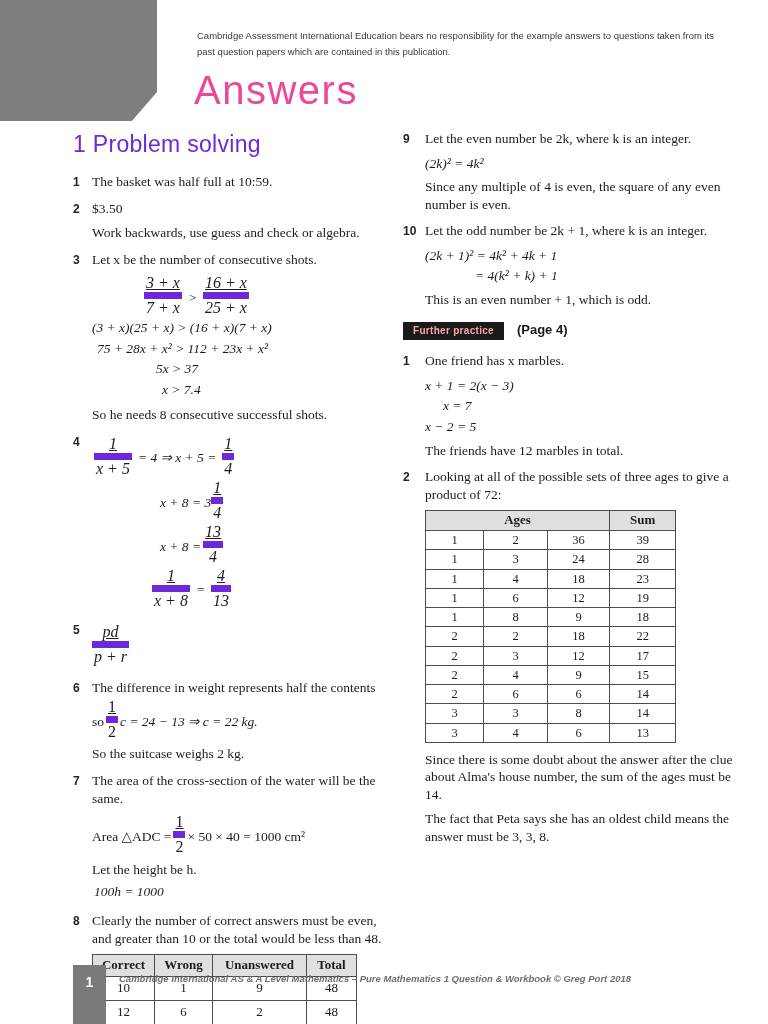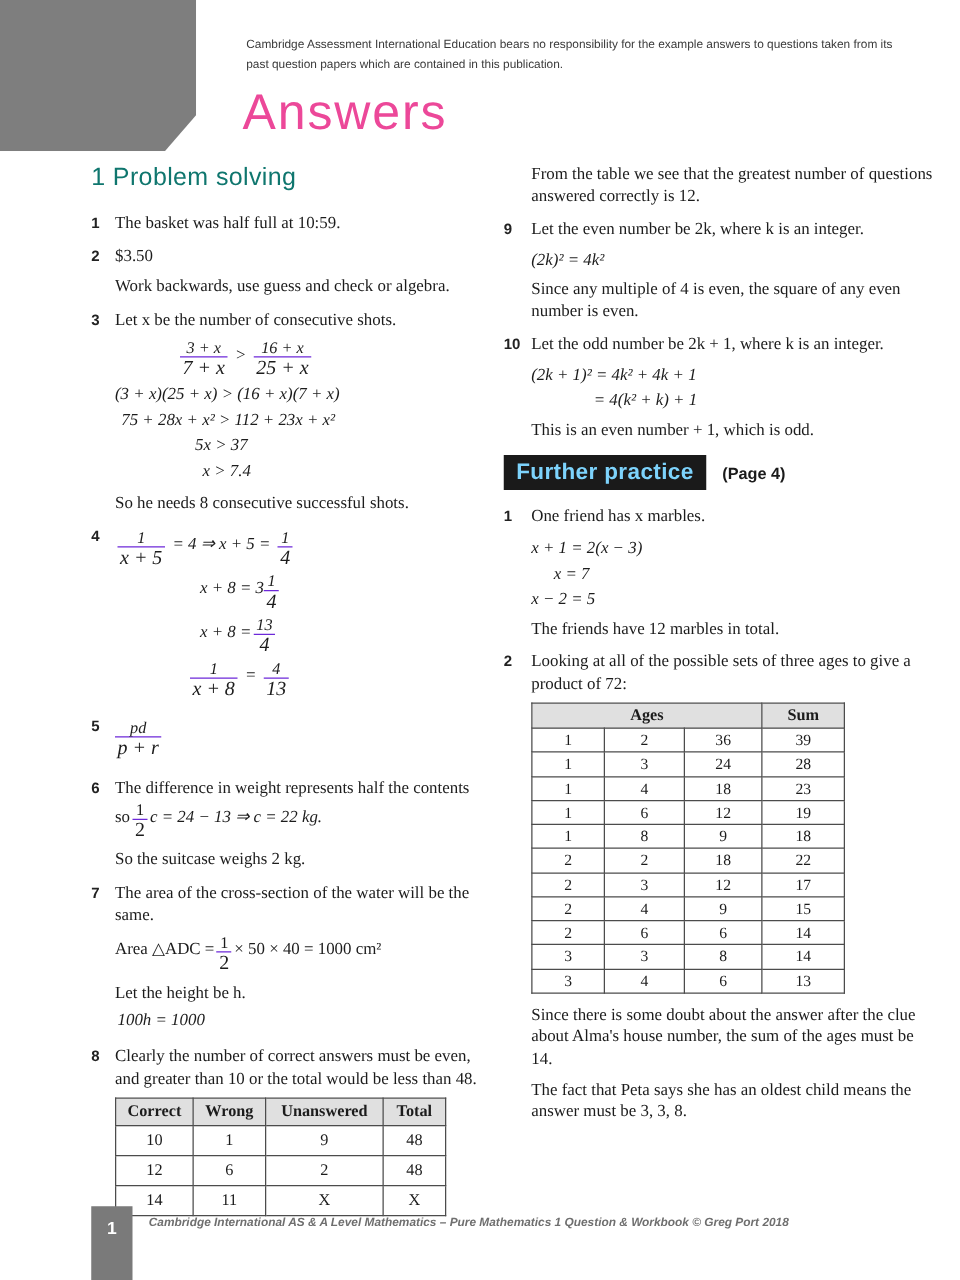--- a/index.html
+++ b/index.html
@@ -11,51 +11,51 @@
           clip-path:polygon(0 0,100% 0,100% 76%,84% 100%,0 100%);}
   .disclaimer{position:absolute;left:197px;top:28px;width:530px;
               font-family:"Liberation Sans",sans-serif;font-size:9.5px;line-height:1.65;color:#3a3a3a;}
   .big-title{position:absolute;left:194px;top:70px;margin:0;font-family:"Liberation Sans",sans-serif;
              font-size:40px;font-weight:300;color:#ec4899;letter-spacing:1.5px;line-height:1;}
 
   
   .col{position:absolute;}
   .col-left{left:73px;top:131px;width:322px;}
   .col-right{left:403px;top:130px;width:344px;}
-  .section-heading{margin:0 0 15px 0;font-family:"Liberation Sans",sans-serif;font-size:20px;
-                   font-weight:400;color:#0f766e;letter-spacing:.3px;}
+  .section-heading{margin:0 0 15px 0;font-family:"Liberation Sans",sans-serif;font-size:23px;
+                   font-weight:400;color:#6d28d9;letter-spacing:.3px;}
 
   .item{display:flex;margin-bottom:9px;}
   .qnum{flex:0 0 19px;font-family:"Liberation Sans",sans-serif;font-weight:bold;font-size:12px;
         color:#222;padding-top:2px;}
   .col-right .qnum{flex:0 0 22px;}
   .content{flex:1;font-size:13.5px;line-height:1.3;}
   .content p{margin:0 0 7px 0;}
   .content p:last-child{margin-bottom:0;}
 
   .math{font-style:italic;margin:3px 0;}
   .math .op{margin:0 4px;}
 
   
   .frac{display:inline-block;vertical-align:-0.85em;text-align:center;line-height:1;margin:0 2px;}
-  .frac .fn{display:block;border-bottom:1px solid #6d28d9;padding:0 2px 1px;font-size:13px;}
+  .frac .fn{display:block;border-bottom:7px solid #6d28d9;padding:0 2px 1px;font-size:16px;text-decoration:underline;}
   .frac .fd{display:block;padding:1px 2px 0;font-size:16px;}
 
   
   table{border-collapse:collapse;text-align:center;margin-top:5px;table-layout:fixed;}
   th,td{border:1px solid #4c4c4c;font-size:13px;}
   th{background:#e0e0e0;font-weight:bold;padding:2px 4px;}
   .q8-table td{padding:3px 4px;}
   .ages-table td{padding:1px 4px;font-size:12.5px;line-height:1.3;}
   .ages-table th{padding:1px 20px;margin-left:40px;}
 
   
   .fp-row{margin:8px 0 12px 0;}
-  .badge{display:inline-block;background:#1a1a1a;color:#7dd3fc;font-family:"Liberation Sans",sans-serif;
-         font-weight:bold;font-size:18px;padding:3px 10px 4px;letter-spacing:.3px;}
+  .badge{display:inline-block;background:#1a1a1a;color:#fca5a5;font-family:"Liberation Sans",sans-serif;
+         font-weight:bold;font-size:10px;padding:3px 10px 4px;letter-spacing:.3px;}
   .pageref{font-family:"Liberation Sans",sans-serif;font-weight:bold;font-size:13px;color:#1a1a1a;
            margin-left:9px;}
 
   
   .footer-box{position:absolute;left:73px;top:965px;width:33px;height:59px;background:#7a7a7a;
               color:#fff;text-align:center;font-family:"Liberation Sans",sans-serif;font-weight:bold;
               font-size:14px;padding-top:9px;box-sizing:border-box;}
   .footer-text{position:absolute;left:119px;top:973px;width:630px;font-family:"Liberation Sans",sans-serif;
                font-style:italic;font-weight:bold;font-size:9.5px;color:#6f6f6f;}
 </style>
@@ -190,26 +190,20 @@
                 <td>X</td>
               </tr>
             </tbody>
         </table>
       </div>
     </div>
   </div>
 
   <div class="col col-right">
 
-    <div class="item">
-      <span class="qnum"></span>
-      <div class="content">
-        <p>From the table we see that the greatest number of questions answered correctly is 12.</p>
-      </div>
-    </div>
 
     <div class="item">
       <span class="qnum">9</span>
       <div class="content">
         <p>Let the even number be 2k, where k is an integer.</p>
         <div class="math">(2k)² = 4k²</div>
         <p style="margin-top:6px">Since any multiple of 4 is even, the square of any even number is even.</p>
       </div>
     </div>
 

